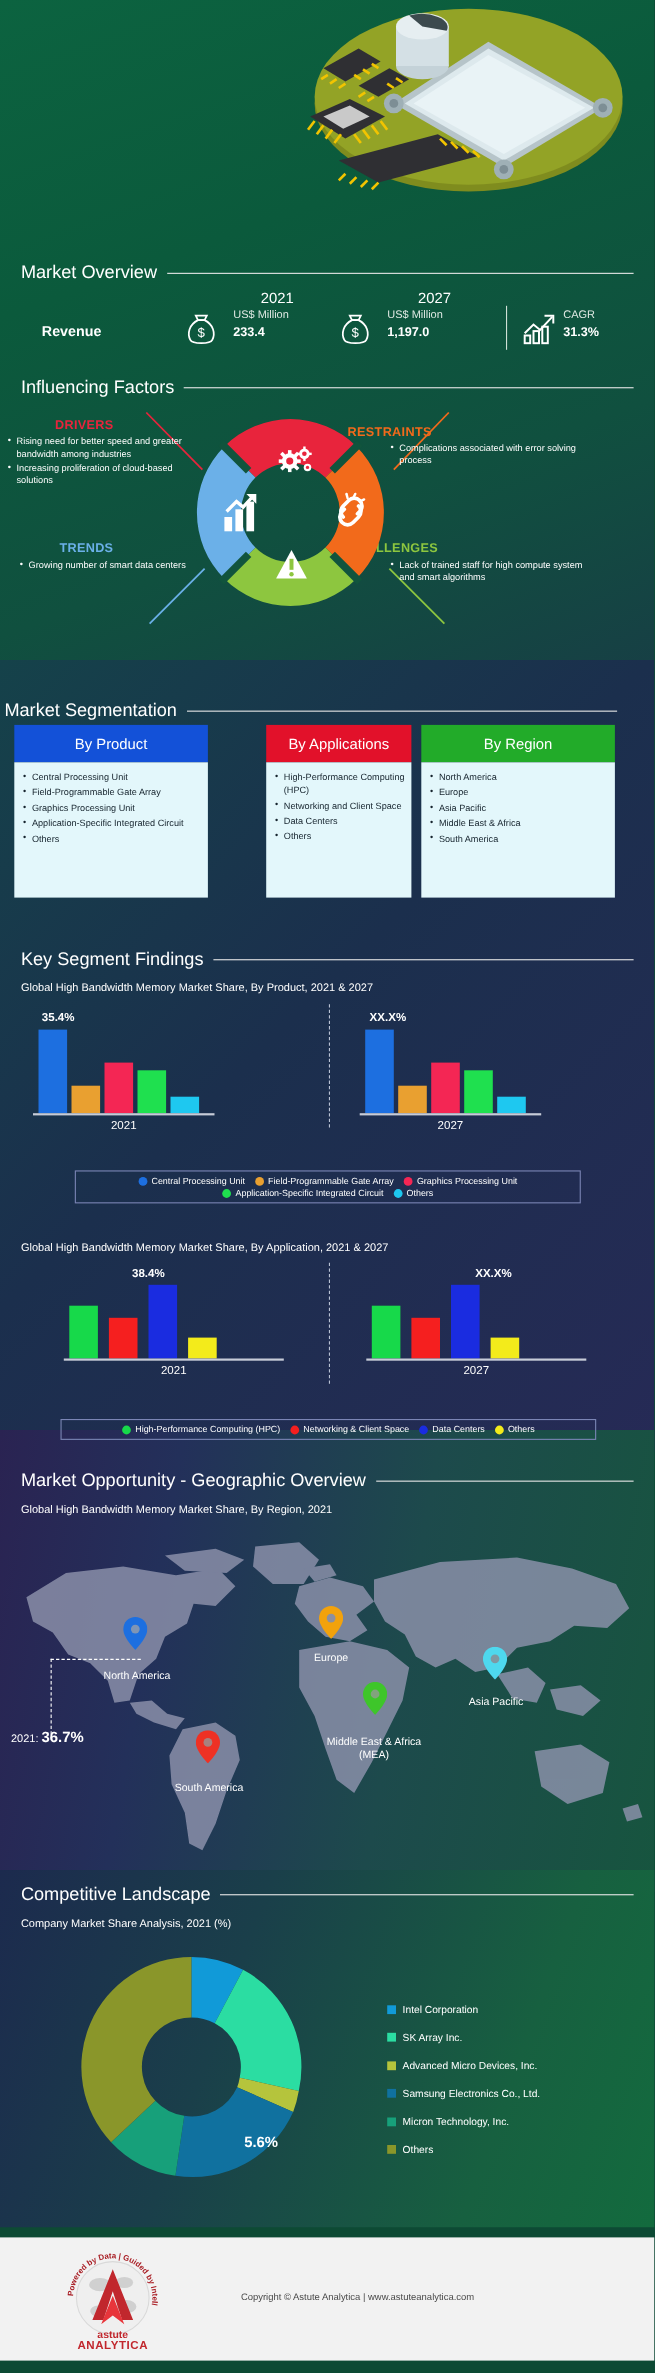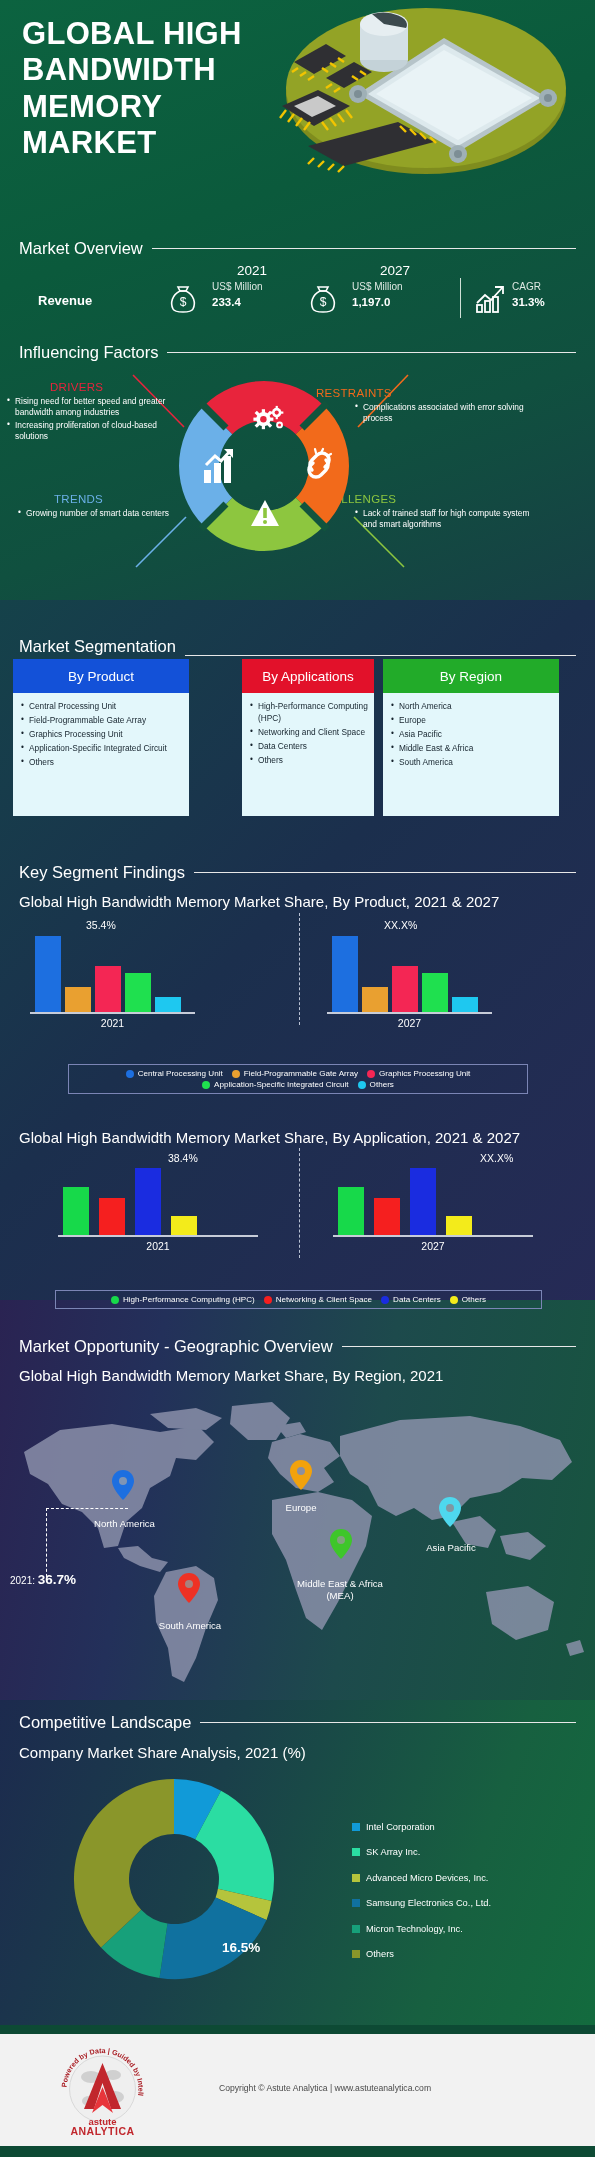--- a/index.html
+++ b/index.html
@@ -46,31 +46,31 @@
   }
   .board-wrap { position: absolute; left: 248px; top: 2px; width: 340px; height: 180px; }
 
   
   .sect { position: absolute; display: flex; align-items: center; width: 100%; }
   .sect .h {
     font-size: 16.5px; color: #ffffff; white-space: nowrap; padding-right: 9px; font-weight: normal;
   }
   .sect .rule { flex: 1; height: 1px; background: #e8e8e8; margin-right: 19px; }
 
-  .subhead { position: absolute; font-size: 15px; color: #ffffff; }
+  .subhead { position: absolute; font-size: 10px; color: #ffffff; }
 
   
   .ov-year { position: absolute; font-size: 13.5px; color: #fff; }
   .ov-rev { position: absolute; font-size: 13px; font-weight: bold; color: #fff; }
   .ov-lbl { position: absolute; font-size: 10px; color: #dfe9e3; }
   .ov-val { position: absolute; font-size: 11.5px; font-weight: bold; color: #fff; }
   .ov-div { position: absolute; width: 1px; background: #cfe0d6; }
 
   
-  .if-title { position: absolute; font-size: 11.5px; font-weight: normal; letter-spacing: .3px; }
+  .if-title { position: absolute; font-size: 11.5px; font-weight: bold; letter-spacing: .3px; }
   .if-list { position: absolute; font-size: 8.4px; line-height: 1.35; color: #ffffff; }
   .if-list div { position: relative; padding-left: 8px; margin-bottom: 1px; }
   .if-list div::before { content: "\2022"; position: absolute; left: 0; top: -1px; }
   .donut-wrap { position: absolute; left: 178px; top: 380px; width: 172px; height: 172px; }
 
   
   .seg-col { position: absolute; top: 659px; width: 176px; }
   .seg-head {
     height: 34px; display: flex; align-items: center; justify-content: center;
     font-size: 13.5px; color: #fff;
@@ -81,21 +81,21 @@
   }
   .seg-body div { position: relative; padding-left: 8px; margin-bottom: 2px; }
   .seg-body div::before { content: "\2022"; position: absolute; left: 0; top: -1px; }
   .bars { position: absolute; display: flex; align-items: flex-end; gap: 4px; }
   .bar { width: 26px; }
   .axis { position: absolute; height: 1.6px; background: #c7ccd8; }
   .yearlbl { position: absolute; font-size: 10.5px; color: #ffffff; text-align: center; }
   .vsep {
     position: absolute; width: 0; border-left: 1.4px dashed #b9c2d4;
   }
-  .pctlbl { position: absolute; font-size: 10.5px; font-weight: normal; color: #fff; margin-left: 48px; }
+  .pctlbl { position: absolute; font-size: 10.5px; font-weight: bold; color: #fff; }
   .legend {
     position: absolute; border: 1px solid #7b85b5; padding: 4px 6px;
     display: flex; flex-wrap: wrap; justify-content: center; align-items: center;
     column-gap: 9px; row-gap: 2px;
   }
   .legend .item { display: flex; align-items: center; gap: 4px; font-size: 8.1px; color: #fff; white-space: nowrap; }
   .legend .dot { width: 8px; height: 8px; border-radius: 50%; display: inline-block; }
 
   
   .map-wrap { position: absolute; left: 0; top: 1396px; width: 595px; height: 310px; }
@@ -122,21 +122,20 @@
 <div class="page">
 
   <div class="bg-top"></div>
   <div class="bg-mid"></div>
   <div class="bg-map"></div>
   <div class="bg-bot"></div>
   <div class="footer-band"></div>
   <div class="footer-white"></div>
 
   <div class="header">
-    <div class="title">GLOBAL HIGH BANDWIDTH MEMORY MARKET</div>
     <div class="board-wrap">
       <svg viewBox="0 0 340 180" width="340" height="180">
         <ellipse cx="178" cy="92" rx="140" ry="80" fill="#7f8c1e"></ellipse>
         <ellipse cx="178" cy="86" rx="140" ry="80" fill="#93a326"></ellipse>
 
         <g>
           <polygon points="196,36 300,96 210,150 110,92" fill="#b6c4c9"></polygon>
           <polygon points="196,42 292,96 210,144 120,92" fill="#dde9ed"></polygon>
           <polygon points="196,48 284,96 210,138 128,92" fill="#e9f3f6"></polygon>
           <circle cx="110" cy="92" r="9" fill="#9fb0b6"></circle>
@@ -337,21 +336,21 @@
       </g>
 
       <g transform="translate(73,118)" fill="#ffffff">
         <path d="M14 2 L28 28 L0 28 Z"></path>
         <rect x="12.2" y="10" width="3.6" height="10" fill="#8dc63f"></rect>
         <circle cx="14" cy="24" r="2" fill="#8dc63f"></circle>
       </g>
     </svg>
   </div>
 
-  <div class="sect" style="left:19px; top:637px; width:576px;align-items:flex-end;">
+  <div class="sect" style="left:4px; top:637px; width:576px;">
     <div class="h">Market Segmentation</div>
     <div class="rule"></div>
   </div>
 
   <div class="seg-col" style="left:13px;">
     <div class="seg-head" style="background:#1351d8;">By Product</div>
     <div class="seg-body">
       <div>Central Processing Unit</div>
       <div>Field-Programmable Gate Array</div>
       <div>Graphics Processing Unit</div>
@@ -575,21 +574,21 @@
         <path d="M97.6 21.9 A100 100 0 0 1 92.5 41.0 L41.6 18.5 A45 45 0 0 0 43.9 9.8 Z" fill="#b5c43c"></path>
 
         <path d="M92.5 41.0 A100 100 0 0 1 -14.5 98.9 L-6.5 44.5 A45 45 0 0 0 41.6 18.5 Z" fill="#10719f"></path>
 
         <path d="M-14.5 98.9 A100 100 0 0 1 -73.0 68.4 L-32.8 30.8 A45 45 0 0 0 -6.5 44.5 Z" fill="#17a07a"></path>
 
         <path d="M-73.0 68.4 A100 100 0 0 1 0 -100 L0 -45 A45 45 0 0 0 -32.8 30.8 Z" fill="#8a962a"></path>
       </g>
     </svg>
   </div>
-  <div class="cl-pct">16.5%</div>
+  <div class="cl-pct">5.6%</div>
 
   <div class="cl-legend">
     <div class="row">
         <span class="sw" style="background:#119ad8;"></span>
         <span>Intel Corporation</span>
       </div>
     <div class="row">
         <span class="sw" style="background:#2bdda2;"></span>
         <span>SK Array Inc.</span>
       </div>

